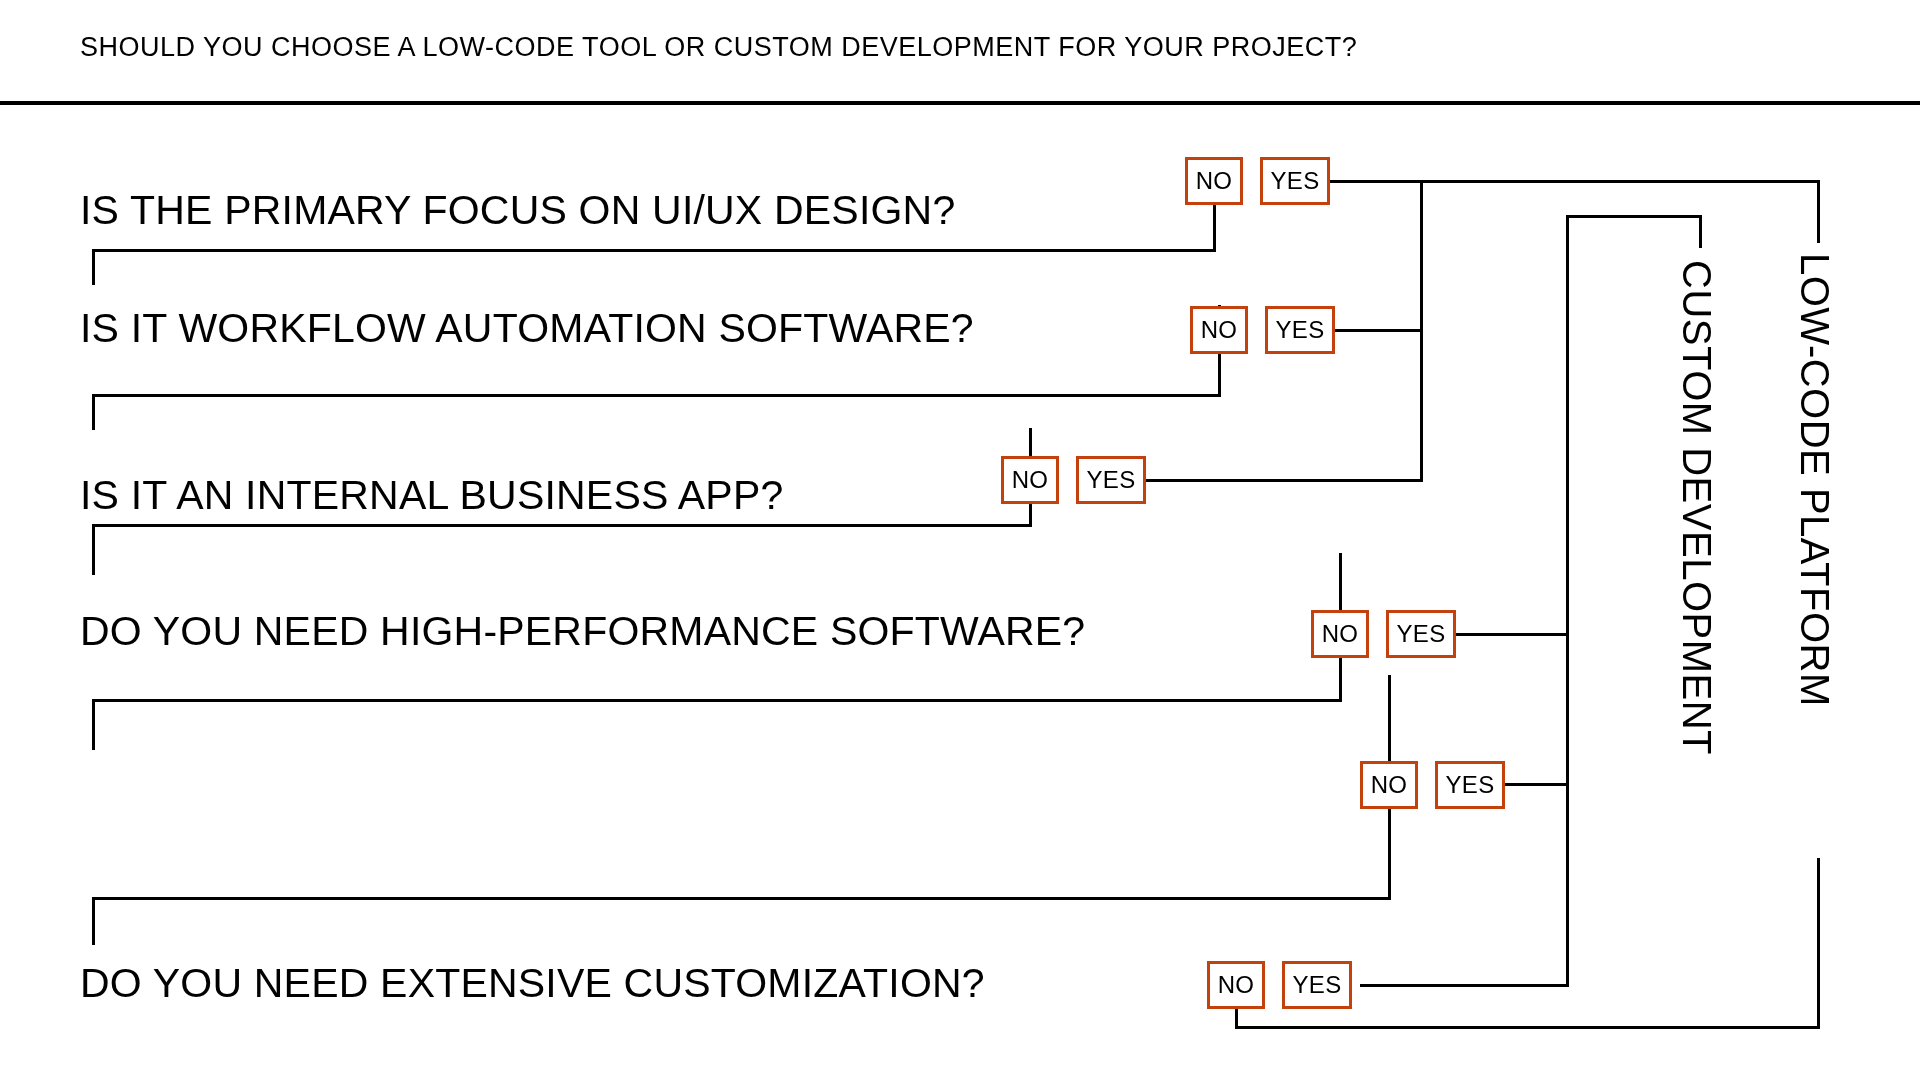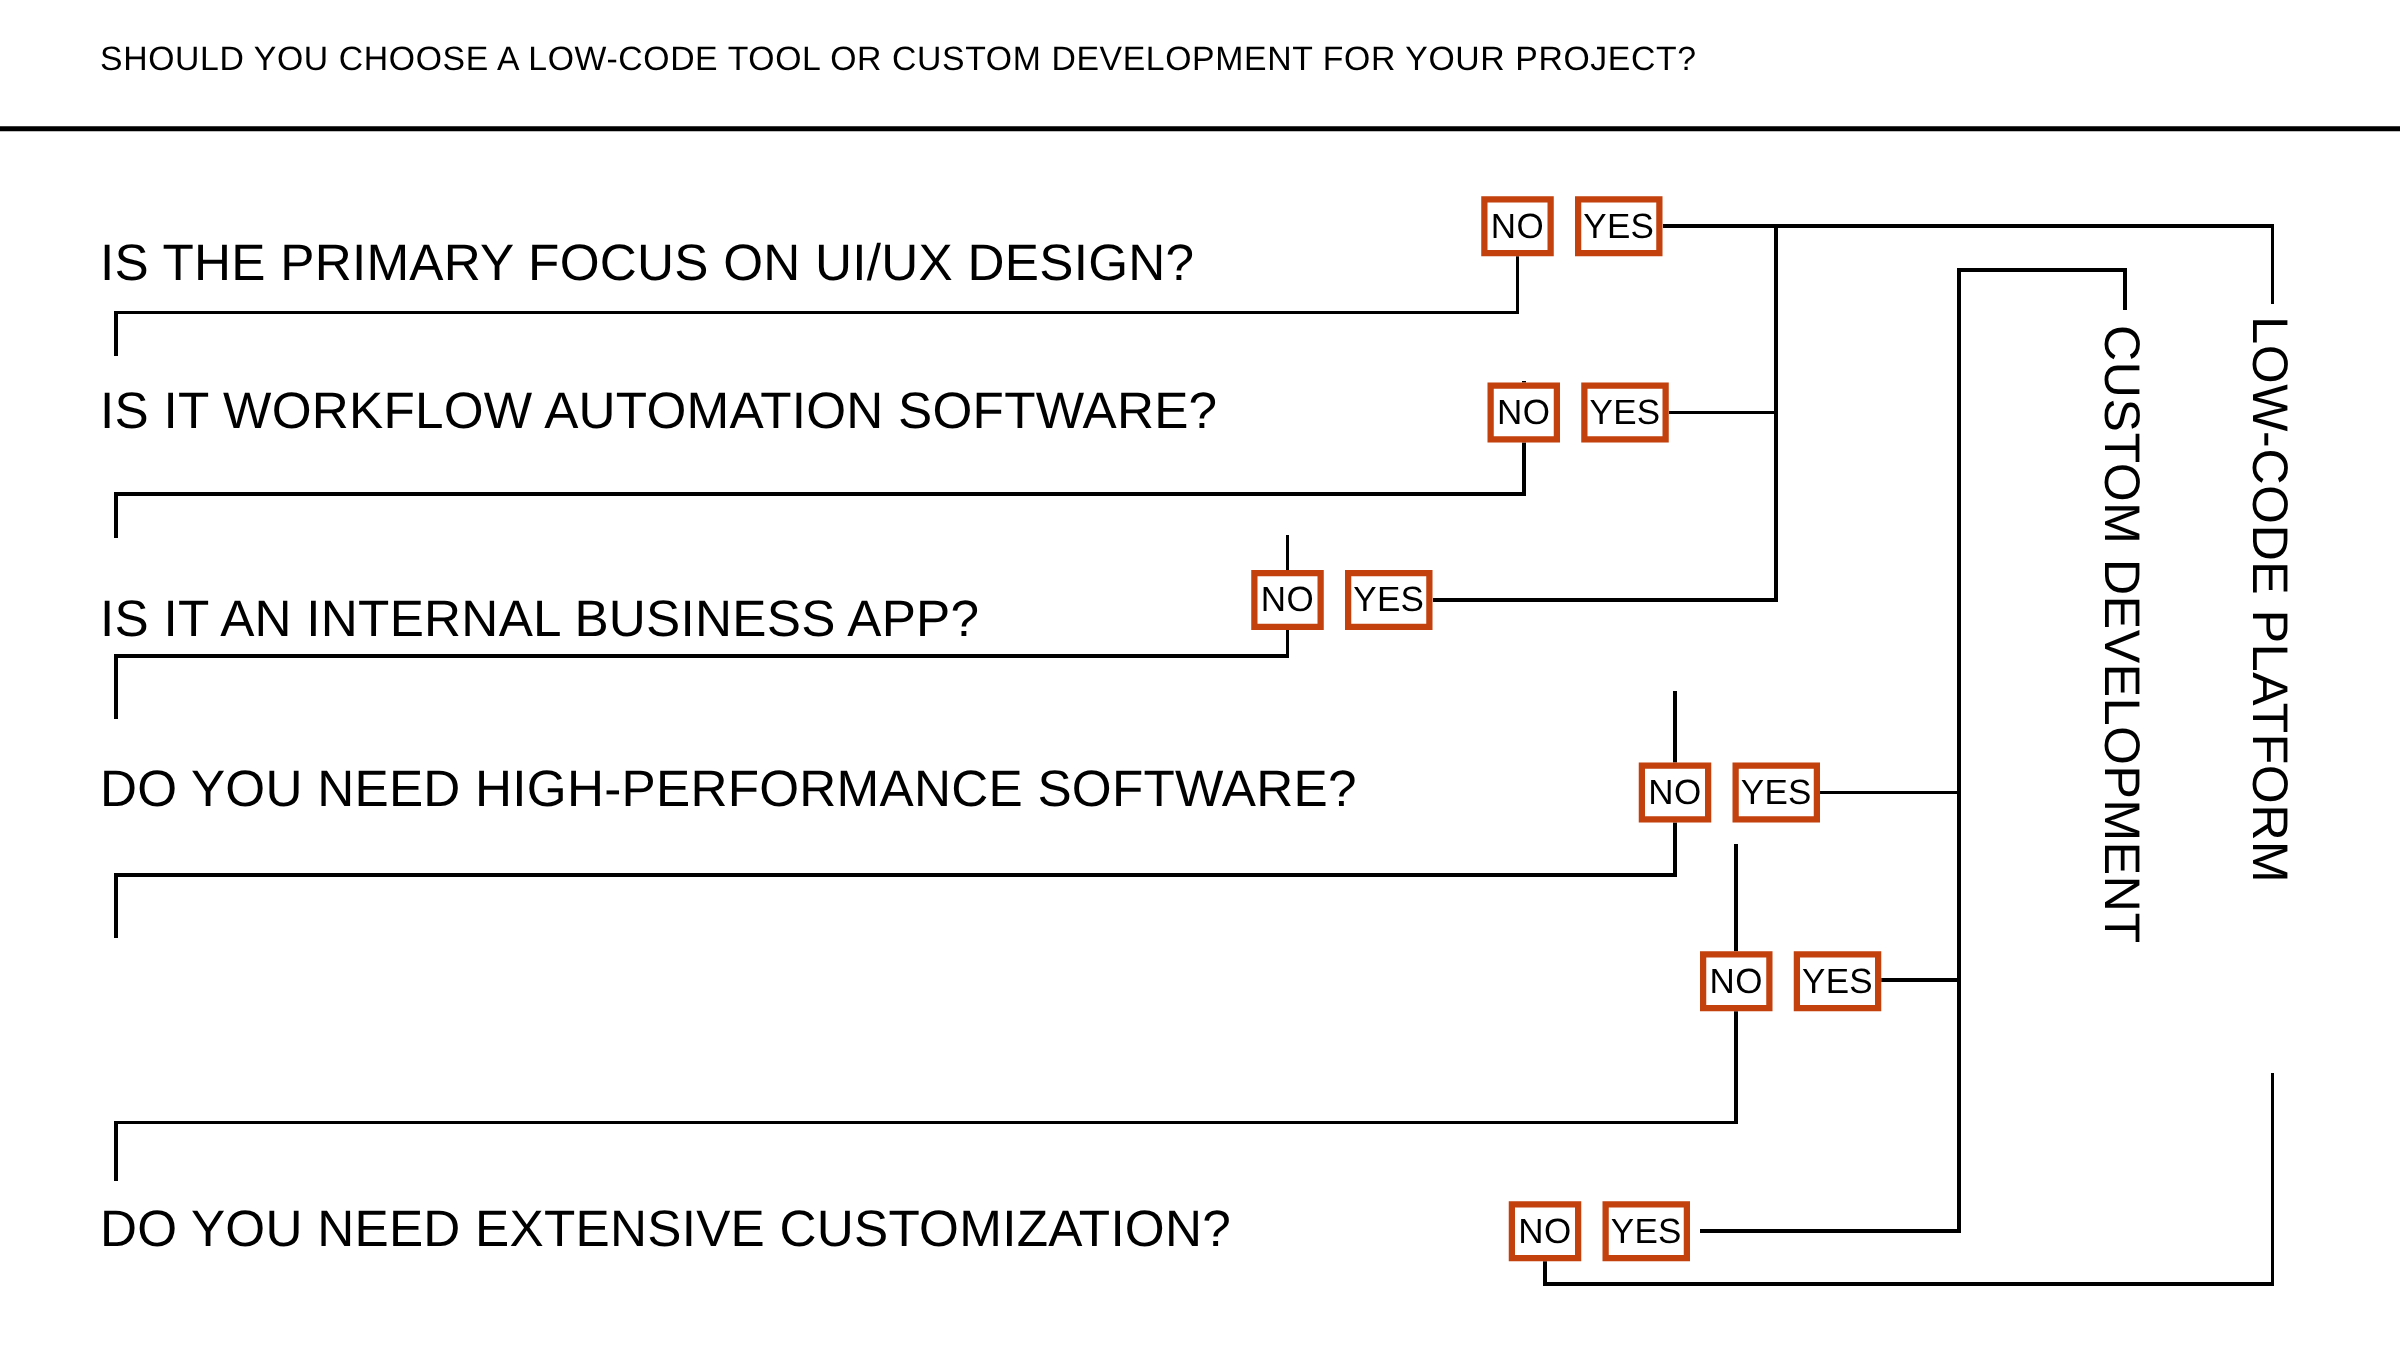--- a/index.html
+++ b/index.html
@@ -64,26 +64,26 @@
     font-size: 41px;
     line-height: 56px;
     letter-spacing: 0.2px;
     white-space: pre-line;
     font-weight: 400;
   }
 
   
   .answer-box {
     position: absolute;
-    border: 5px solid #c2410c;
+    border: 3px solid #c2410c;
     background: #fff;
     display: flex;
     align-items: center;
     justify-content: center;
-    font-size: 28px;
+    font-size: 24px;
     line-height: 1;
     letter-spacing: 0.3px;
     box-sizing: border-box;
     height: 48px;
   }
   .answer-box.no  { width: 58px; }
   .answer-box.yes { width: 70px; }
 
   
   .outcome {

